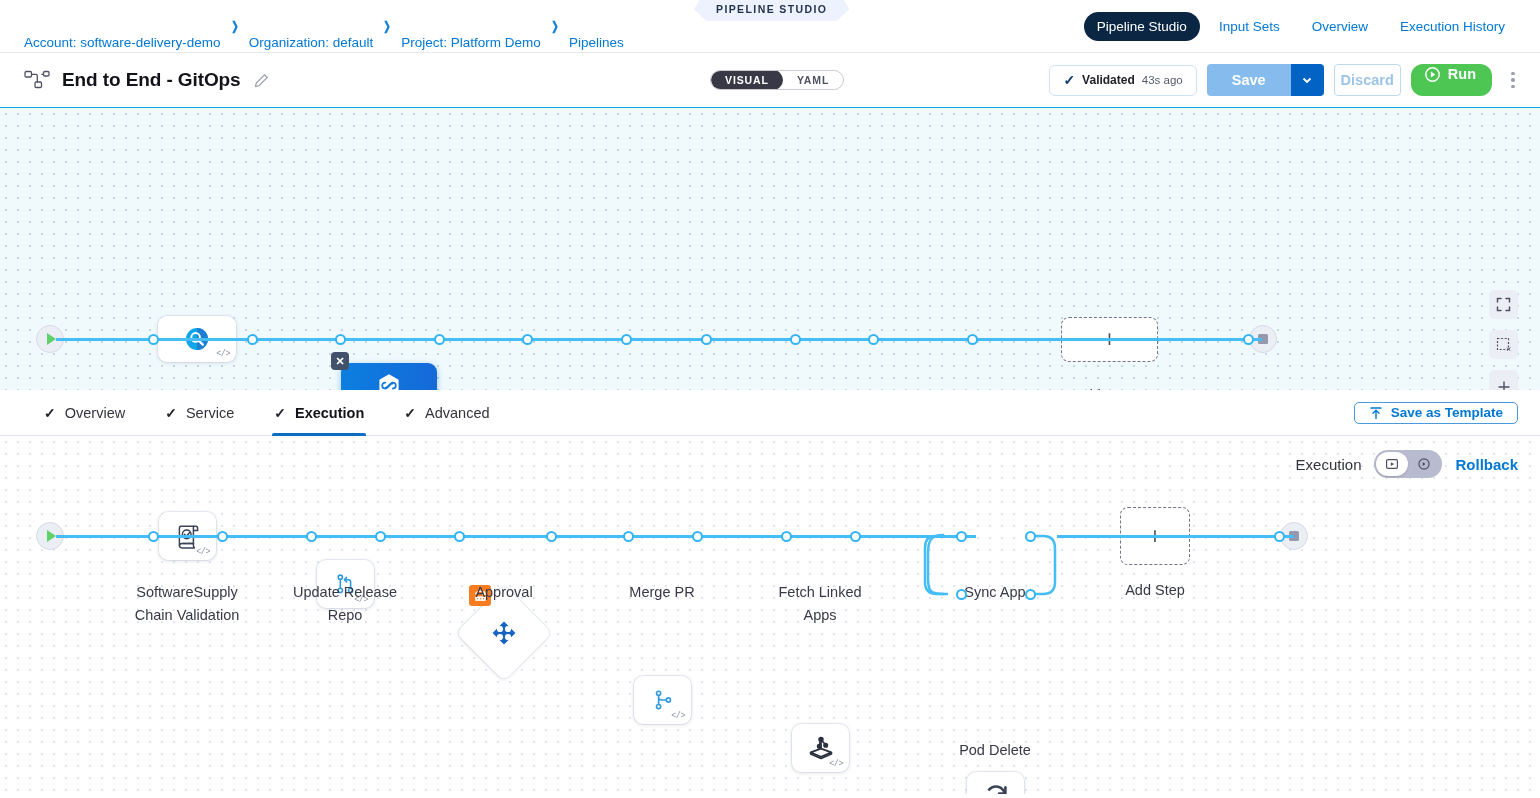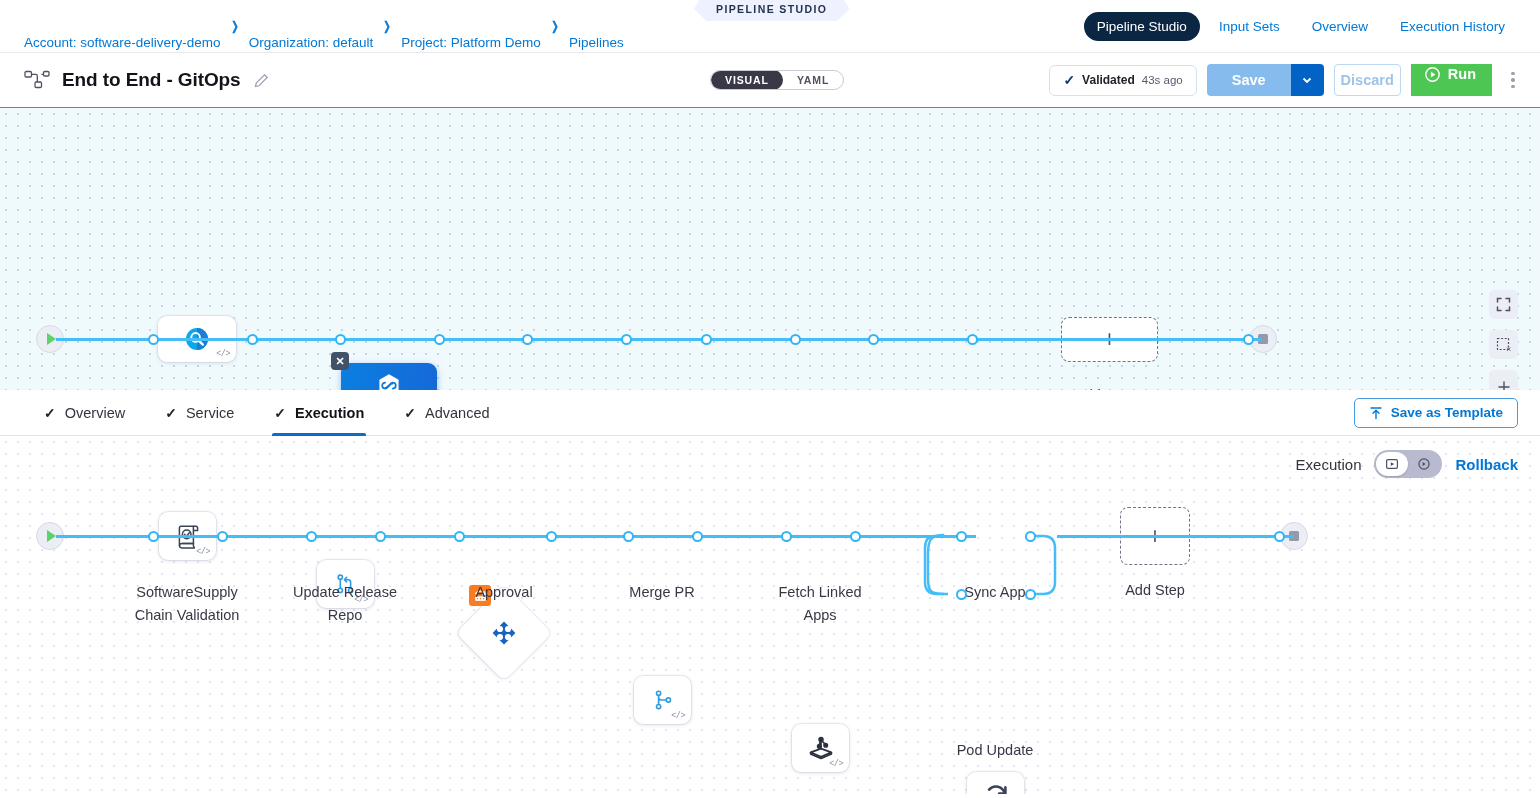--- a/index.html
+++ b/index.html
@@ -82,21 +82,21 @@
   .save-caret {
     background:#0263c4; color:#fff; border:none; width:33px; cursor:pointer;
     display:flex; align-items:center; justify-content:center;
   }
   .discard-btn {
     height:32px; padding:0 6px; border:1px solid #bcd8f2; border-radius:4px;
     background:#fff; color:#9dc4e8; font-size:14.5px; font-weight:700;
     cursor:pointer; font-family:inherit;
   }
   .run-btn {
-    height:32px; padding:0 16px 12px 13px; border:none; border-radius:0;
+    height:32px; padding:0 16px 12px 13px; border:none; border-radius:12px;
     background:#4dc654; color:#fff; font-size:14.5px; font-weight:700;
     display:flex; align-items:center; gap:7px; cursor:pointer; font-family:inherit;
   }
   .kebab { width:22px; display:flex; flex-direction:column; align-items:center; gap:3px; cursor:pointer; padding:4px 0; }
   .kebab i { width:3.5px; height:3.5px; border-radius:50%; background:#9aa0b0; display:block; }
 
   
   .stage-canvas {
     position:relative; height:282px; overflow:hidden;
     background-color:#f0fafd;
@@ -190,21 +190,21 @@
     padding:0 20px; cursor:pointer; font-size:14.5px; color:#33343d;
     position:relative;
   }
   .tab.active { font-weight:700; color:#13131a; }
   .tab.active:after {
     content:""; position:absolute; left:18px; right:18px; bottom:0;
     height:3px; background:#0a6ec4; border-radius:2px 2px 0 0;
   }
   .tab .tchk { font-size:14px; color:#22222a; font-weight:700; }
   .sat-btn {
-    margin-left:auto; margin-right:22px; height:30px; padding:0 14px;
+    margin-left:auto; margin-right:22px; height:22px; padding:0 14px;
     border:1px solid #4a9ae0; border-radius:5px; background:#fff;
     color:#0278d5; font-size:13.5px; font-weight:700; cursor:pointer;
     display:flex; align-items:center; gap:8px; font-family:inherit;
   }
 
   
   .exec-row {
     position:absolute; right:22px; top:14px;
     display:flex; align-items:center; gap:13px; z-index:6;
   }
@@ -541,15 +541,15 @@
 
   <div class="nlabel" style="left:275px; top:145px; width:140px;">Update Release
 Repo</div>
   <div class="nlabel" style="left:117px; top:145px; width:140px;">SoftwareSupply
 Chain Validation</div>
   <div class="nlabel" style="left:434px; top:145px; width:140px;">Approval</div>
   <div class="nlabel" style="left:592px; top:145px; width:140px;">Merge PR</div>
   <div class="nlabel" style="left:750px; top:145px; width:140px;">Fetch Linked
 Apps</div>
   <div class="nlabel" style="left:925px; top:145px; width:140px;">Sync App</div>
-  <div class="nlabel" style="left:925px; top:303px; width:140px;">Pod Update</div>
+  <div class="nlabel" style="left:925px; top:303px; width:140px;">Pod Delete</div>
   <div class="nlabel" style="left:1085px; top:143px; width:140px;">Add Step</div>
 </div>
 
 </body></html>

